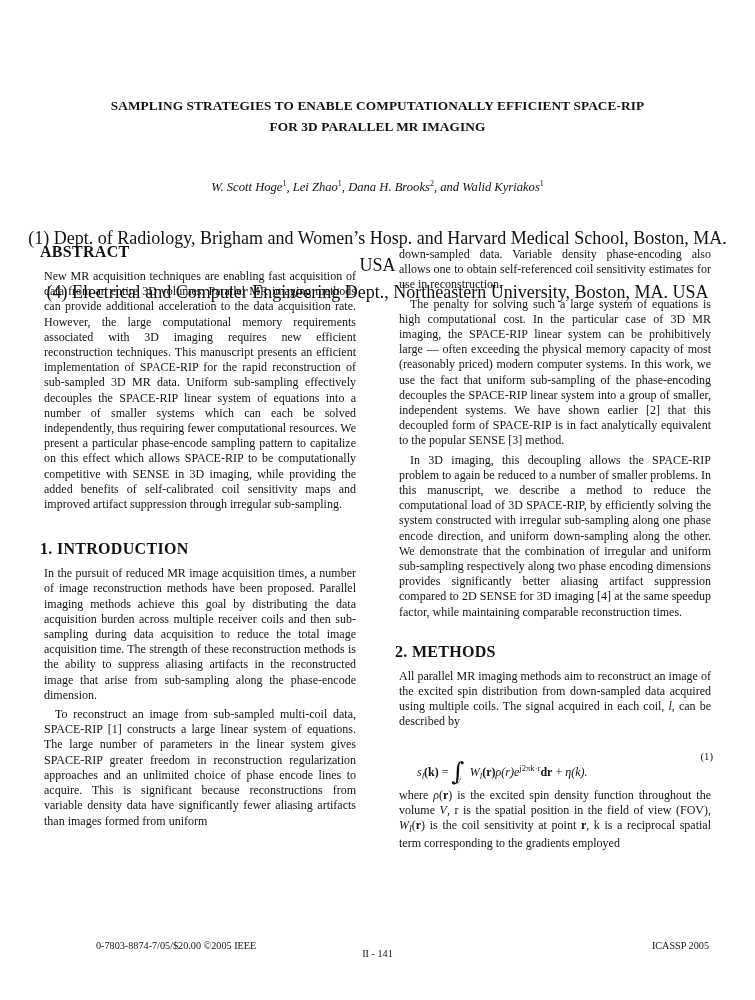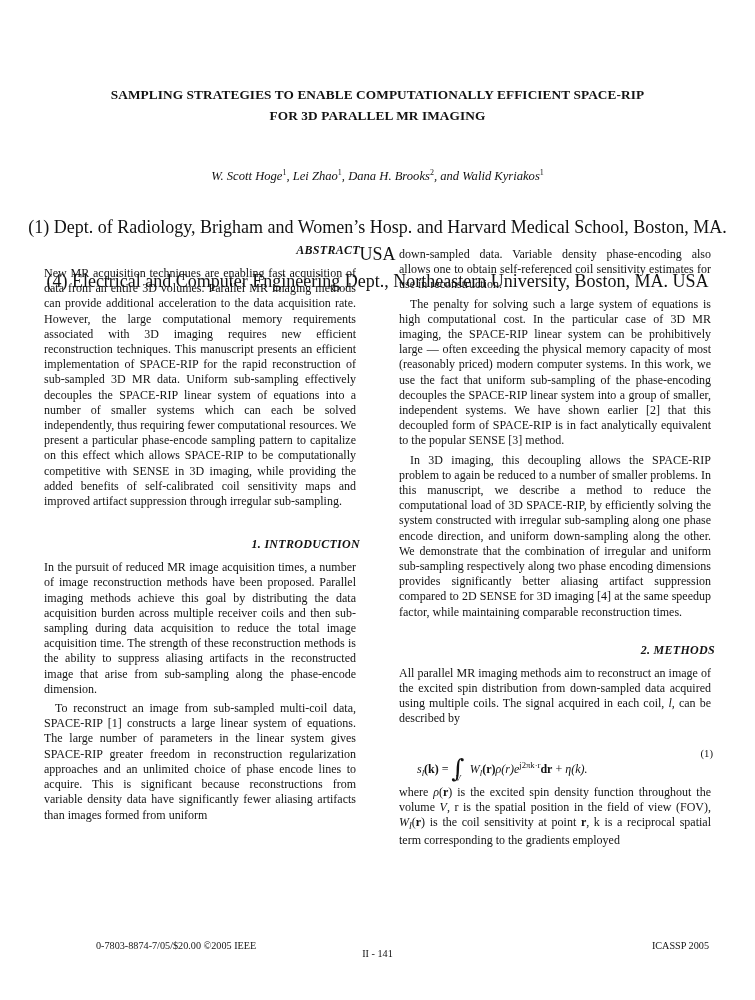--- a/index.html
+++ b/index.html
@@ -14,21 +14,21 @@
     color: #121212;
     position: relative;
     overflow: hidden;
   }
   .page {
     position: absolute;
     left: 0; top: 0;
     width: 755px;
     height: 1000px;
     box-sizing: border-box;
-    padding: 1px;
+    padding: 12px;
   }
   
   .title-block {
     margin: 0 auto;
     padding-top: 84px;
     width: 640px;
     text-align: center;
   }
   .paper-title {
     font-size: 13.3px;
@@ -69,26 +69,25 @@
   }
   .col {
     position: absolute;
     top: 0;
     width: 320px;
   }
   .col-left { left: 0; }
   .col-right { left: 355px; }
 
   .sec-head {
-    text-align: right;
-    font-size: 12px;
+    text-align: left;
+    font-size: 16px;
     font-weight: bold;
     letter-spacing: 0.3px;
     margin: 0 0 8px 0;
-    font-style: italic;
   }
 
   p.body {
     margin: 4px;
     font-size: 12px;
     line-height: 1.268;
     text-align: justify;
     text-justify: inter-word;
     hyphens: none;
   }

